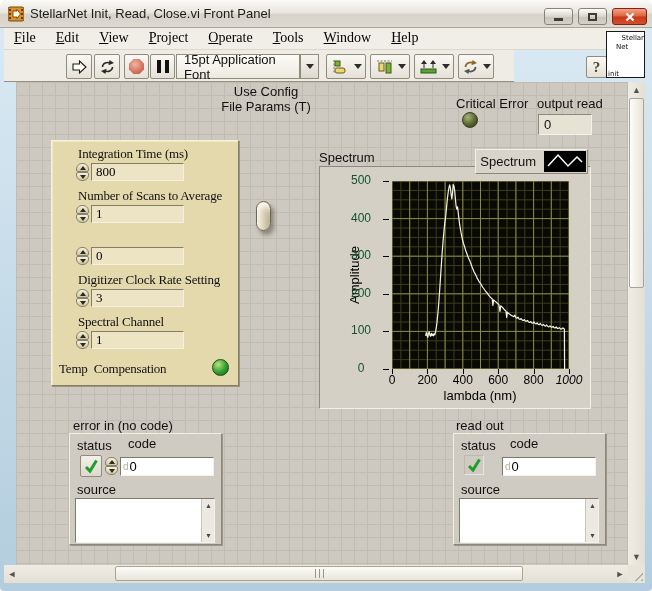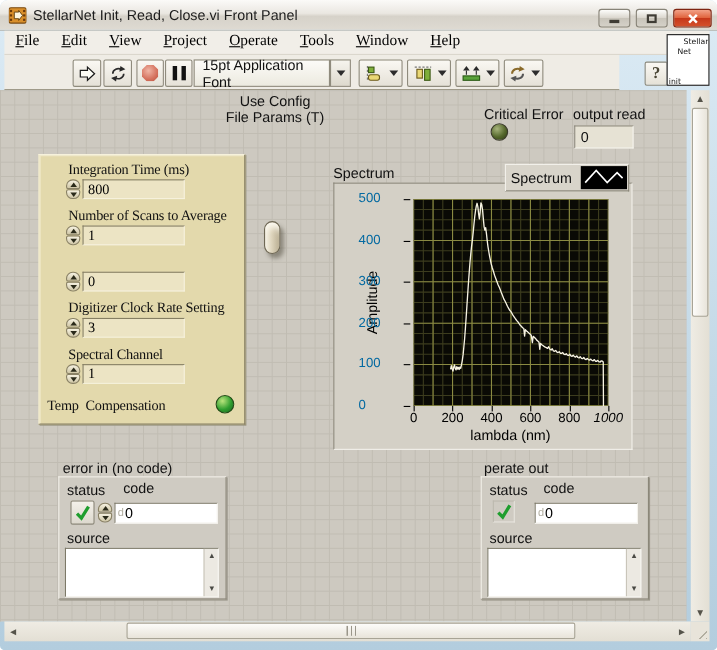--- a/index.html
+++ b/index.html
@@ -19,21 +19,21 @@
     display:flex;align-items:center;justify-content:center;}
   .winbtn.closeb{background:linear-gradient(180deg,#f2a288 0%,#e0633d 48%,#c6381a 52%,#d4502c 100%);
     border-color:#7e2410;}
   .g-min{width:9px;height:3px;background:#3f3c35;margin-top:6px;}
   .g-max{width:9px;height:8px;border:2px solid #3f3c35;background:transparent;}
   
   .menubar{position:absolute;left:4px;top:28px;width:641px;height:22px;
     background:#f1eee8;border-bottom:1px solid #dbd7cd;font-family:"Liberation Serif",serif;}
   .menu-item{display:inline-block;padding:2px 10px 3px 10px;font-size:14px;color:#000;cursor:default;}
   
-  .toolbar{position:absolute;left:4px;top:50px;width:559px;height:32px;
+  .toolbar{position:absolute;left:4px;top:50px;width:510px;height:32px;
     background:#efece5;border-bottom:1px solid #96927f;}
   .tbtn{position:absolute;top:4px;height:25px;display:flex;align-items:center;justify-content:center;
     background:linear-gradient(180deg,#faf8f3,#e5e1d7);border:1px solid #8f8b7d;border-radius:2px;}
   .drop{width:0;height:0;border-left:4px solid transparent;border-right:4px solid transparent;
     border-top:5px solid #2c2c2c;margin-left:4px;}
   .combo{position:absolute;left:172px;top:4px;width:124px;height:25px;
     background:linear-gradient(180deg,#fcfbf8,#ecead f);background:linear-gradient(180deg,#fcfbf8,#eceadf);
     border:1px solid #8f8b7d;display:flex;align-items:center;padding-left:7px;font-size:13px;color:#111;}
   .combo-btn{position:absolute;left:296px;top:4px;width:19px;height:25px;
     background:linear-gradient(180deg,#f6f4ee,#ddd9cd);border:1px solid #8f8b7d;
@@ -42,21 +42,21 @@
   .octagon{width:15px;height:15px;background:radial-gradient(circle at 40% 35%,#f0b5a5,#d4705c 60%,#b95340);
     clip-path:polygon(30% 0,70% 0,100% 30%,100% 70%,70% 100%,30% 100%,0 70%,0 30%);}
   .helpbtn{position:absolute;left:582px;top:6px;width:21px;height:22px;
     font:bold 15px "Liberation Serif",serif;color:#4a4635;}
   
   .vi-icon{position:absolute;left:606px;top:31px;width:39px;height:47px;background:#fff;
     border:1px solid #1a1a1a;z-index:5;overflow:hidden;font-size:7px;line-height:7px;color:#111;
     font-family:"DejaVu Sans",sans-serif;}
   .vi-line{white-space:nowrap;}
   
-  .panel{position:absolute;left:0;top:82px;width:624px;height:483px;background:#cdc9c0;
+  .panel{position:absolute;left:16px;top:82px;width:624px;height:483px;background:#cdc9c0;
     background-image:linear-gradient(#c0bcb2 1px,transparent 1px),
                      linear-gradient(90deg,#c0bcb2 1px,transparent 1px);
     background-size:13px 13px;}
   .lbl{position:absolute;font-size:13px;color:#111;white-space:pre-line;}
   
   .toggle{position:absolute;left:240px;top:119px;width:15px;height:30px;border-radius:8px;
     background:linear-gradient(90deg,#f7f3e6 0%,#ded5bd 45%,#b9ae92 100%);
     border:1px solid #6e6754;box-shadow:3px 4px 4px rgba(60,55,40,.45),inset 0 9px 6px -4px #fbf8ee;}
   
   .led{position:absolute;border-radius:50%;}
@@ -83,21 +83,21 @@
     font-size:13px;line-height:19px;padding-left:5px;color:#111;}
   
   .legend{position:absolute;left:459px;top:149px;width:113px;height:25px;background:#d8d4ca;
     border:1px solid;border-color:#f2f0ea #8b8779 #8b8779 #f2f0ea;z-index:4;
     display:flex;align-items:center;justify-content:flex-end;font-size:13px;color:#111;}
   .legend-text{margin-right:8px;}
   .legend-icon{width:42px;height:21px;background:#000;margin-right:1px;}
   .graph-panel{position:absolute;left:303px;top:166px;width:272px;height:243px;background:#d4d0c6;
     border:1px solid;border-color:#8d897d #f2f0ea #f2f0ea #8d897d;}
   .plot-wrap{position:absolute;left:72px;top:14px;width:177px;height:188px;}
-  .y-tick{position:absolute;width:38px;left:22px;text-align:left;font-size:12px;color:#0369a1;}
+  .y-tick{position:absolute;width:38px;left:22px;text-align:center;font-size:12px;color:#14532d;}
   .x-tick{position:absolute;width:36px;text-align:center;font-size:12px;color:#000;top:206px;}
   .y-dash{position:absolute;width:6px;height:1px;background:#000;left:63px;}
   .x-dash{position:absolute;width:1px;height:5px;background:#000;top:202px;}
   .ylabel{position:absolute;left:34px;top:108px;transform:translate(-50%,-50%) rotate(-90deg);
     font-size:13px;color:#000;white-space:nowrap;}
   .xlabel{position:absolute;left:160px;top:221px;transform:translateX(-50%);font-size:13px;color:#000;}
   
   .err-box{position:absolute;width:153px;height:112px;background:#cfcbc2;
     border:1px solid;border-color:#f2efe8 #8b8779 #8b8779 #f2efe8;box-shadow:1px 1px 0 #9a968a;}
   .status-btn{position:absolute;left:10px;top:21px;width:22px;height:22px;
@@ -436,21 +436,21 @@
       <div class="lbl" style="left:7px;top:48px;">source</div>
       <div class="src-box">
         <span></span>
         <span class="src-scroll">
           <span class="sarrow" style="top:2px;">▲</span>
           <span class="sarrow" style="bottom:2px;">▼</span>
         </span>
       </div>
     </div>
 
-    <div class="lbl" style="left:440px;top:336px;">perate out</div>
+    <div class="lbl" style="left:440px;top:336px;">read out</div>
     <div class="err-box" style="left:437px;top:351px;">
       <div class="lbl" style="left:7px;top:4px;">status</div>
       <div class="status-flat">
         <svg class="check-svg" width="16" height="16">
             <path d="M3 9 L7 13 L13.5 2.5" stroke="#1f9e2e" stroke-width="3" fill="none"></path>
           </svg>
       </div>
       <div class="lbl" style="left:56px;top:2px;">code</div>
       <div class="code-field" style="left:48px;">
         <span class="radix">d</span>

